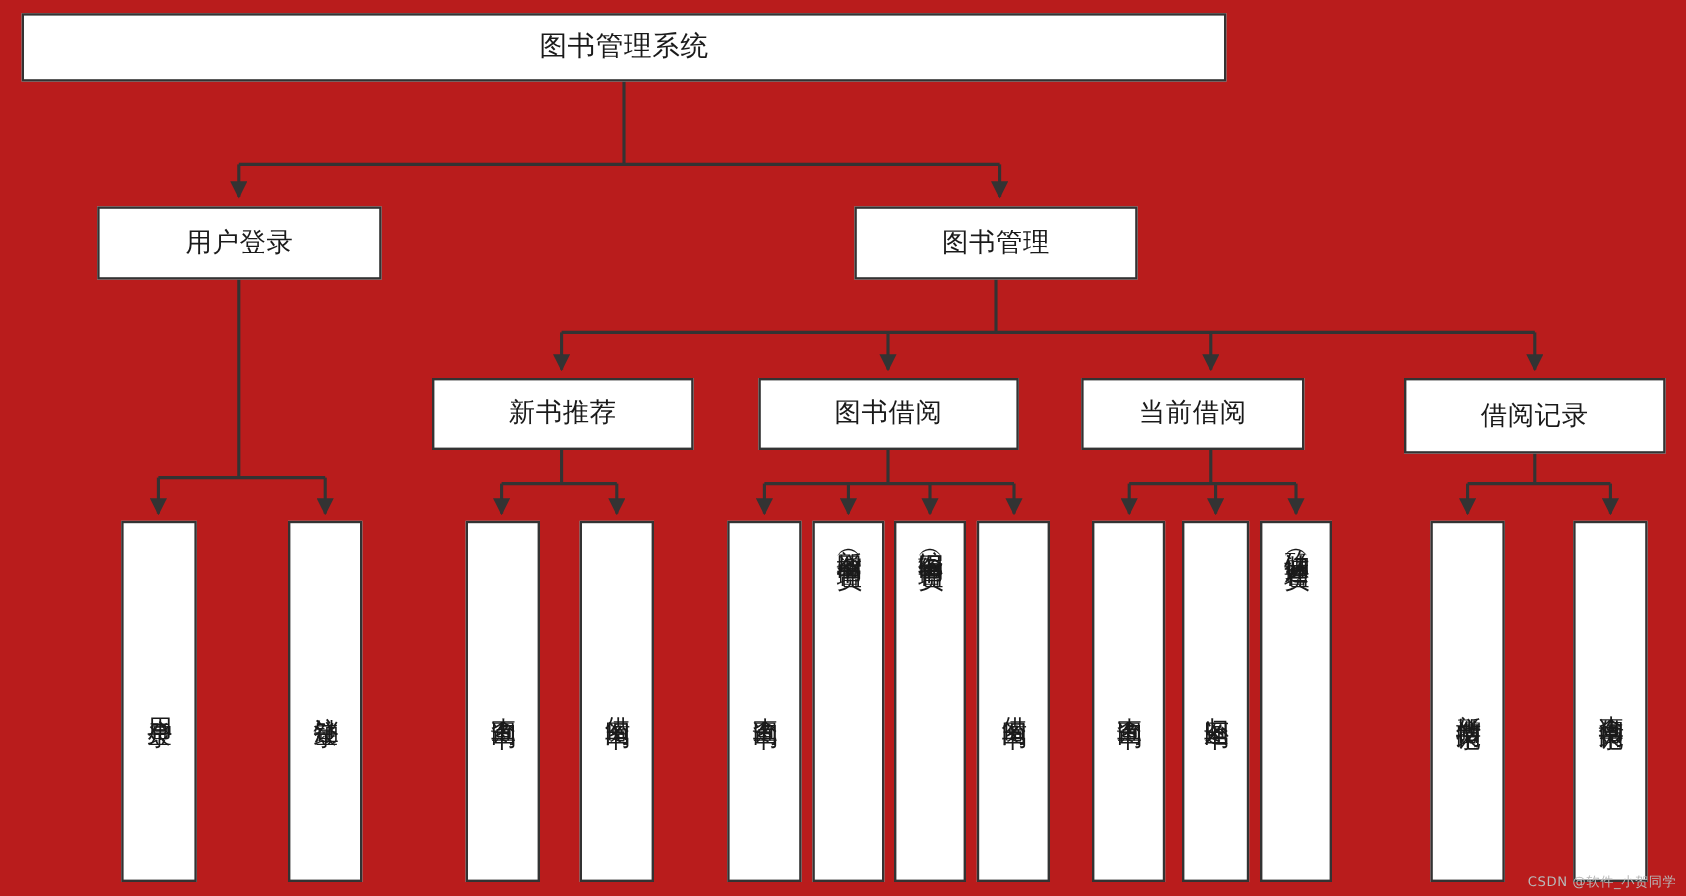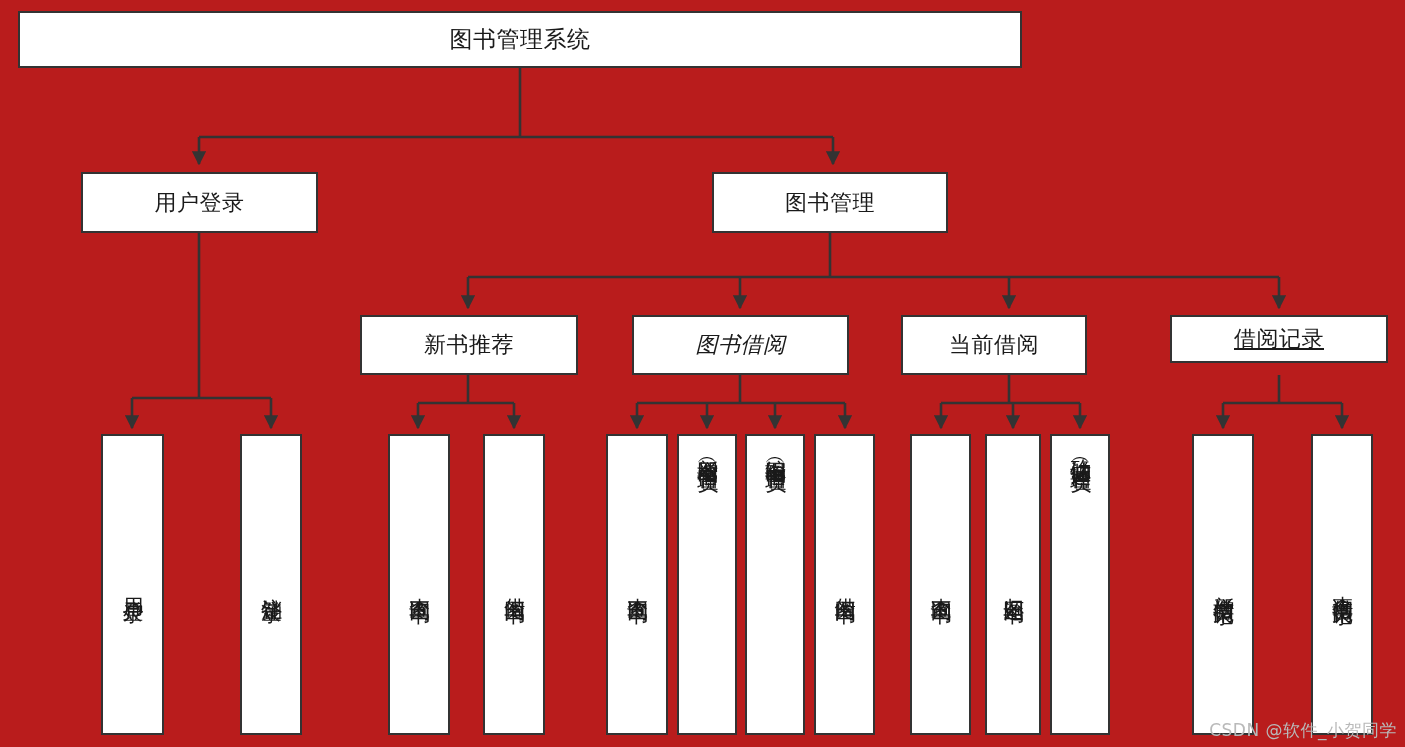--- a/index.html
+++ b/index.html
@@ -66,21 +66,21 @@
   }
   
   .node.vert.center {
     align-items: center;
     padding-top: 0;
   }
   .watermark {
     position: absolute;
     right: 8px;
     bottom: 5px;
-    font-size: 17px;
+    font-size: 11px;
     color: #b9b9b9;
     letter-spacing: 0.5px;
     white-space: nowrap;
     font-family: "DejaVu Sans", "Liberation Sans", sans-serif;
   }
 </style>
 </head>
 <body>
 
 <div id="canvas">
@@ -142,27 +142,27 @@
   <div class="node horiz" style="left:81px; top:172px; width:237px; height:61px;">
     <span class="label">用户登录</span>
   </div>
   <div class="node horiz" style="left:360px; top:315px; width:218px; height:60px;">
     <span class="label">新书推荐</span>
   </div>
 
   <div class="node horiz" style="left:712px; top:172px; width:236px; height:61px;">
     <span class="label">图书管理</span>
   </div>
-  <div class="node horiz" style="left:632px; top:315px; width:217px; height:60px;font-style:italic;">
+  <div class="node horiz" style="left:632px; top:315px; width:217px; height:60px;">
     <span class="label">图书借阅</span>
   </div>
   <div class="node horiz" style="left:901px; top:315px; width:186px; height:60px;">
     <span class="label">当前借阅</span>
   </div>
-  <div class="node horiz" style="left:1170px; top:315px; width:218px; height:48px;text-decoration:underline;">
+  <div class="node horiz" style="left:1170px; top:315px; width:218px; height:63px;">
     <span class="label">借阅记录</span>
   </div>
 
   <div class="node vert center" style="left:101px; top:434px; width:63px; height:301px;">
     <span class="label">用户登录</span>
   </div>
   <div class="node vert center" style="left:240px; top:434px; width:62px; height:301px;">
     <span class="label">注销登录</span>
   </div>
 

